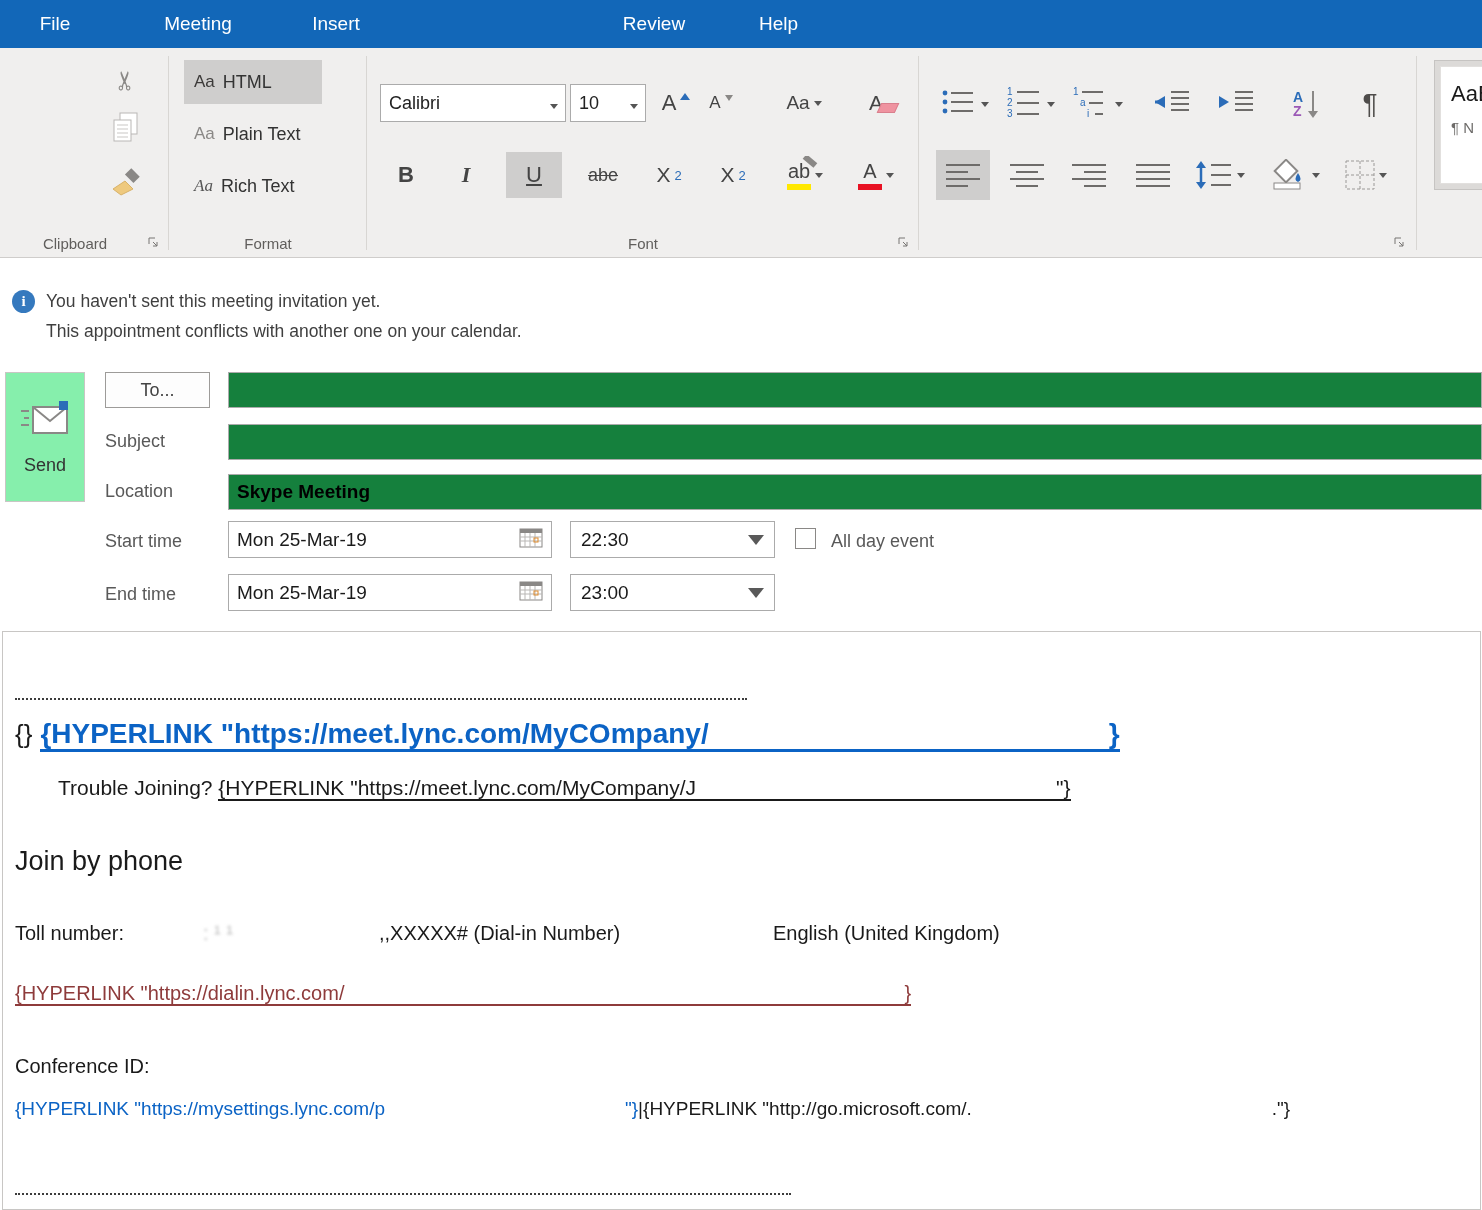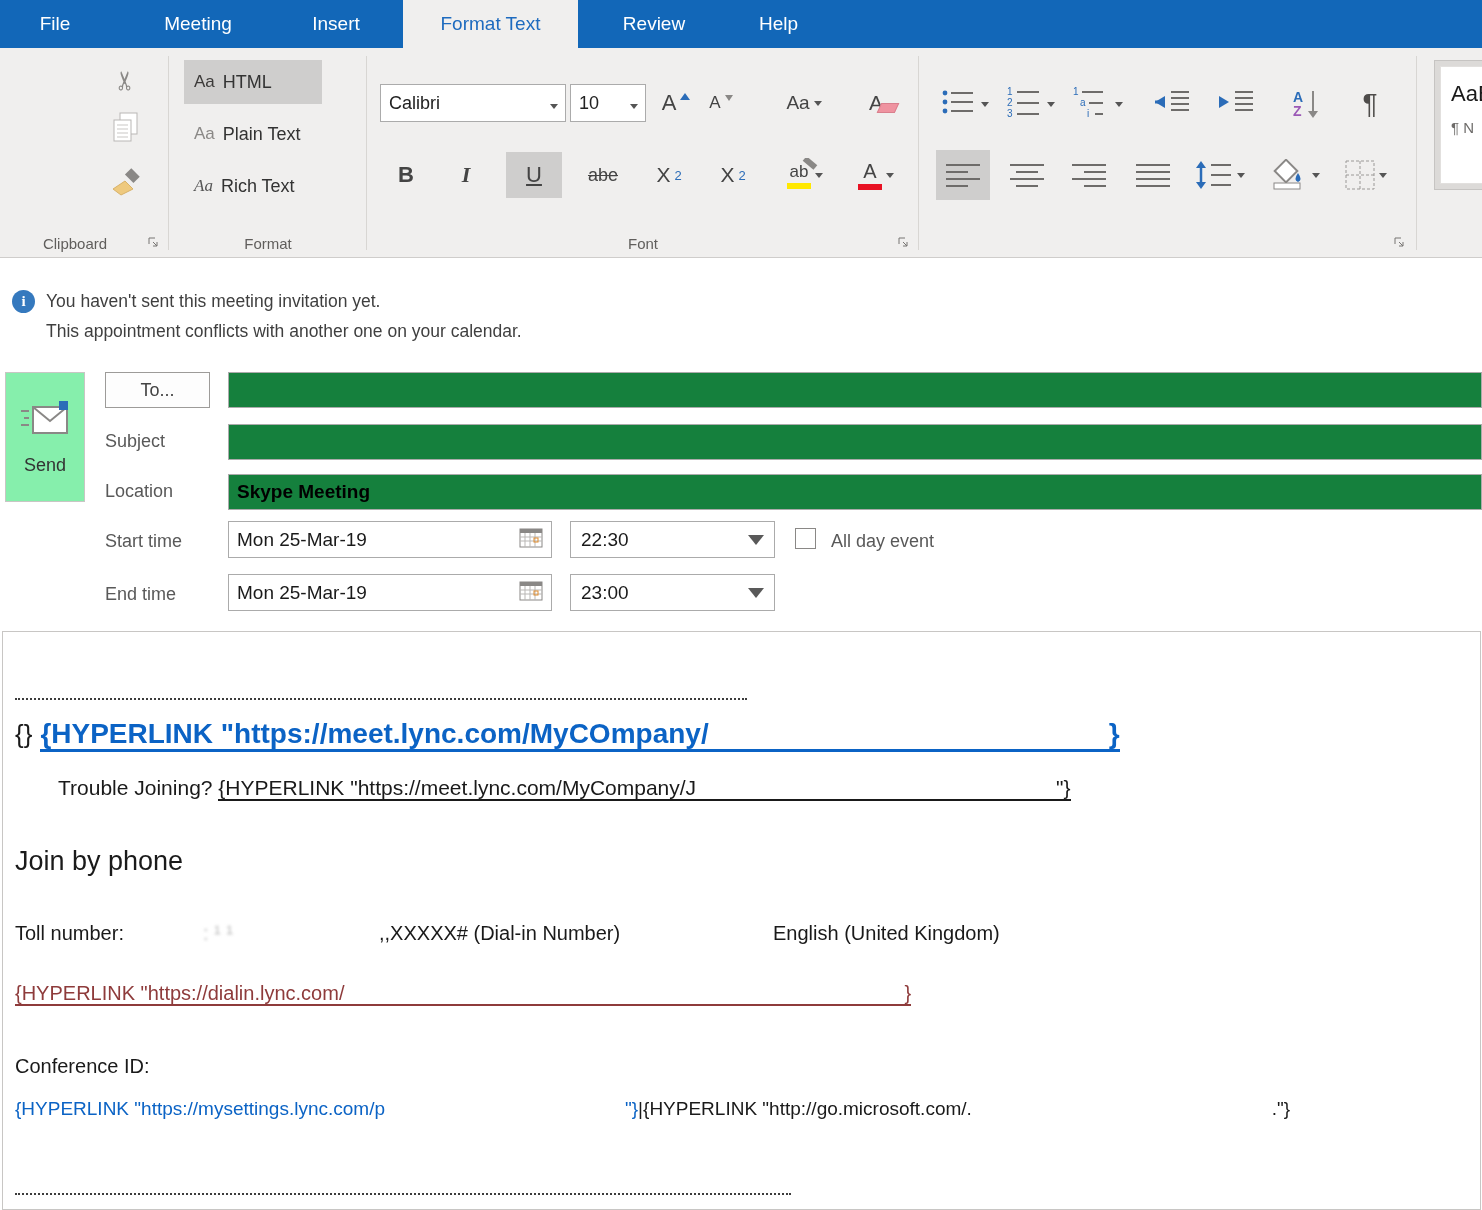--- a/index.html
+++ b/index.html
@@ -82,21 +82,20 @@
   .gap { display:inline-block; height:1px; }
   .noise { color:#bdbdbd; filter:blur(1.5px); }
 </style>
 </head>
 <body>
 
 <div class="abs tabbar">
   <div class="tab" style="left:20px;width:70px;">File</div>
   <div class="tab" style="left:150px;width:96px;">Meeting</div>
   <div class="tab" style="left:302px;width:68px;">Insert</div>
-  <div class="tab active" style="left:403px;width:175px;">Format Text</div>
   <div class="tab" style="left:614px;width:80px;">Review</div>
   <div class="tab" style="left:751px;width:55px;">Help</div>
 </div>
 
 <div class="abs ribbon">
 
   <div class="rbtn" style="left:106px;top:14px;width:40px;height:36px;">
     <span style="font-size:26px;color:#8a8886;display:inline-block;transform:rotate(-90deg);">✂</span>
   </div>
   <div class="rbtn" style="left:106px;top:62px;width:40px;height:40px;">
@@ -189,21 +188,21 @@
   <div class="rbtn" style="left:644px;top:104px;width:50px;height:46px;">
     <span class="ltr" style="font-size:21px;">X</span>
     <sub style="color:#2b6cb8;font-size:13px;">2</sub>
   </div>
   <div class="rbtn" style="left:708px;top:104px;width:50px;height:46px;">
     <span class="ltr" style="font-size:21px;">X</span>
     <sup style="color:#2b6cb8;font-size:13px;">2</sup>
   </div>
   <div class="rbtn" style="left:774px;top:104px;width:62px;height:46px;">
     <span class="col" style="display:flex;align-items:center;position:relative;">
-      <span style="font-size:17px;color:#444;">ab</span>
+      <span style="font-size:20px;color:#444;">ab</span>
       <svg width="24" height="14" viewBox="0 0 24 14" style="position:absolute;top:-4px;left:8px;">
         <rect x="8" y="2" width="14" height="6" fill="#8a8886" transform="rotate(40 15 5)"></rect>
       </svg>
       <span class="colorbar" style="background:#ffe800;"></span>
     </span>
     <span class="car"></span>
   </div>
   <div class="rbtn" style="left:846px;top:104px;width:60px;height:46px;">
     <span class="col" style="display:flex;align-items:center;">
       <span style="font-size:20px;color:#444;">A</span>

